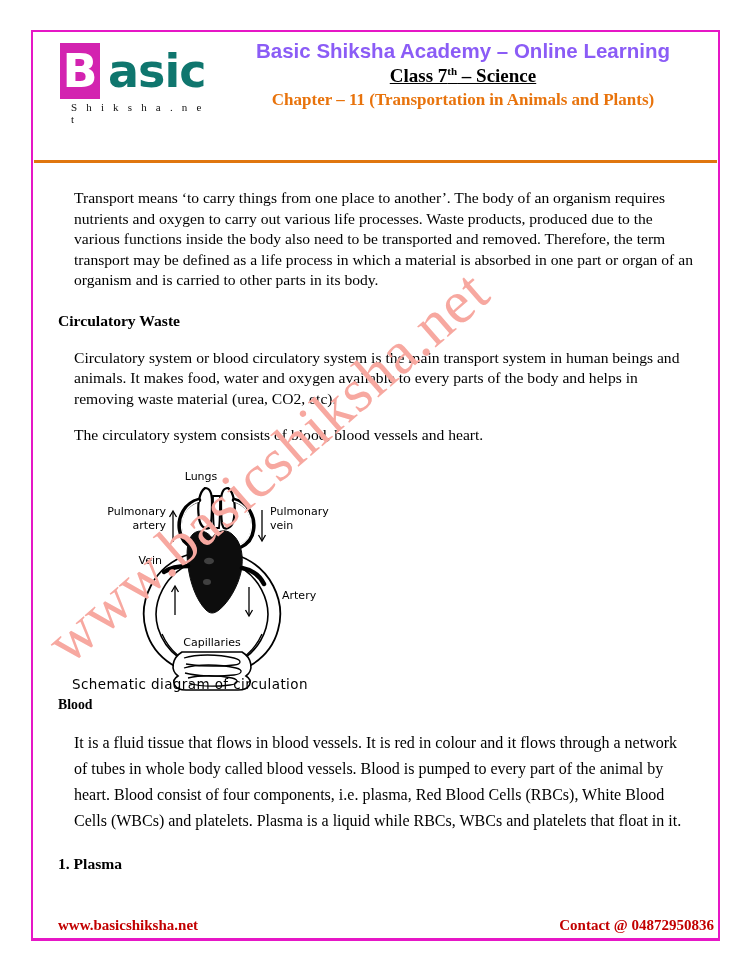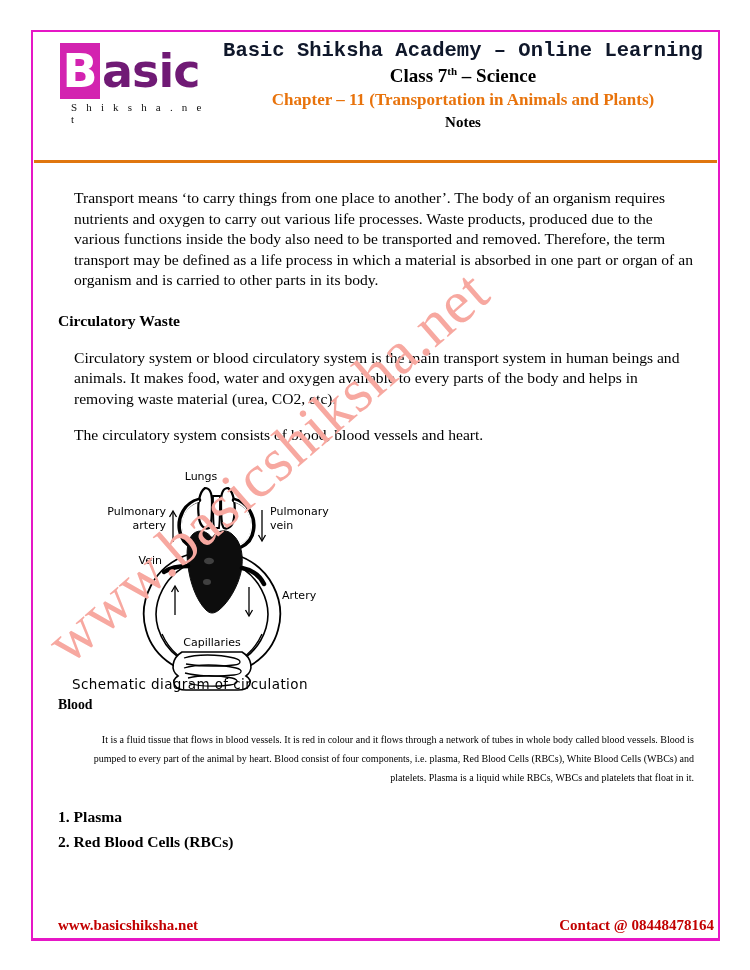--- a/index.html
+++ b/index.html
@@ -87,26 +87,26 @@
     color: #ffffff;
     font-family: "DejaVu Sans", sans-serif;
     font-weight: bold;
     font-size: 46px;
     line-height: 56px;
     width: 40px;
     text-align: center;
     letter-spacing: 0;
   }
   #logo .logo-asic {
-    color: #701a75;
+    color: #0f766e;
     font-family: "DejaVu Sans", sans-serif;
     font-weight: bold;
     font-size: 46px;
     line-height: 56px;
-    margin-left: 2px;
+    margin-left: 8px;
     letter-spacing: -1px;
   }
   #logo .logo-sub {
     position: absolute;
     left: 4px;
     top: 58px;
     font-family: "Liberation Serif", serif;
     font-size: 11px;
     color: #111111;
     letter-spacing: 3.2px;
@@ -114,33 +114,34 @@
   }
 
   #title-block {
     position: absolute;
     left: 180px;
     top: 6px;
     width: 500px;
     text-align: center;
   }
   .t-main {
-    font-family: Liberation Mono, monospace;
+    font-family: Liberation Sans, sans-serif;
     font-weight: bold;
     font-size: 20.5px;
-    color: #0f172a;
+    color: #8b5cf6;
     line-height: 25px;
     white-space: nowrap;
   }
   .t-class {
     font-family: "Liberation Serif", serif;
     font-weight: bold;
     font-size: 19px;
     color: #000000;
     line-height: 25px;
+    text-decoration: underline;
   }
   .t-class sup {
     font-size: 11px;
     vertical-align: super;
     line-height: 0;
   }
   .t-chapter {
     font-family: "Liberation Serif", serif;
     font-weight: bold;
     font-size: 17px;
@@ -176,23 +177,22 @@
   }
   .para {
     font-family: "Liberation Serif", serif;
     font-size: 15.6px;
     line-height: 20.6px;
     color: #000000;
     text-align: left;
     margin: 16px;
   }
   .para.small {
-    font-size: 10px;
-    line-height: 19px;
-    text-align: right;
+    font-size: 16px;
+    line-height: 26px;
   }
   .heading {
     font-family: "Liberation Serif", serif;
     font-size: 15.6px;
     font-weight: bold;
     line-height: 20.6px;
     color: #000000;
     margin: 0;
   }
   .heading.small {
@@ -268,21 +268,20 @@
         <span class="logo-b">B</span>
         <span class="logo-asic">asic</span>
       </div>
       <div class="logo-sub">S h i k s h a . n e t</div>
     </div>
 
     <div id="title-block">
       <div class="t-main">Basic Shiksha Academy – Online Learning</div>
       <div class="t-class"><span>Class 7</span><sup>th</sup><span> – Science</span></div>
       <div class="t-chapter">Chapter – 11 (Transportation in Animals and Plants)</div>
-      <div class="t-notes">Notes</div>
     </div>
   </div>
 
   <div id="header-rule"></div>
 
   <div id="content">
 
     <p class="para">Transport means ‘to carry things from one place to another’. The body of an organism requires nutrients and oxygen to carry out various life processes. Waste products, produced due to the various functions inside the body also need to be transported and removed. Therefore, the term transport may be defined as a life process in which a material is absorbed in one part or organ of an organism and is carried to other parts in its body.</p>
 
     <div class="gap-sm"></div>
@@ -374,22 +373,21 @@
 
     <div class="heading small">Blood</div>
     <p class="para small">It is a fluid tissue that flows in blood vessels. It is red in colour and it flows through a network of tubes in whole body called blood vessels. Blood is pumped to every part of the animal by heart. Blood consist of four components, i.e. plasma, Red Blood Cells (RBCs), White Blood Cells (WBCs) and platelets. Plasma is a liquid while RBCs, WBCs and platelets that float in it.</p>
 
     <div class="gap-sm"></div>
 
     <div class="heading">1. Plasma</div>
 
     <div class="gap-sm"></div>
 
-    <div class="heading">2. Red Blood Cells (RBCs)</div>
   </div>
 
   <div id="footer">
     <span class="footer-text">www.basicshiksha.net</span>
-    <span class="footer-text">Contact @  08448478164</span>
+    <span class="footer-text">Contact @  04872950836</span>
   </div>
   <div id="footer-rule"></div>
 
 </div>
 
 </body></html>

